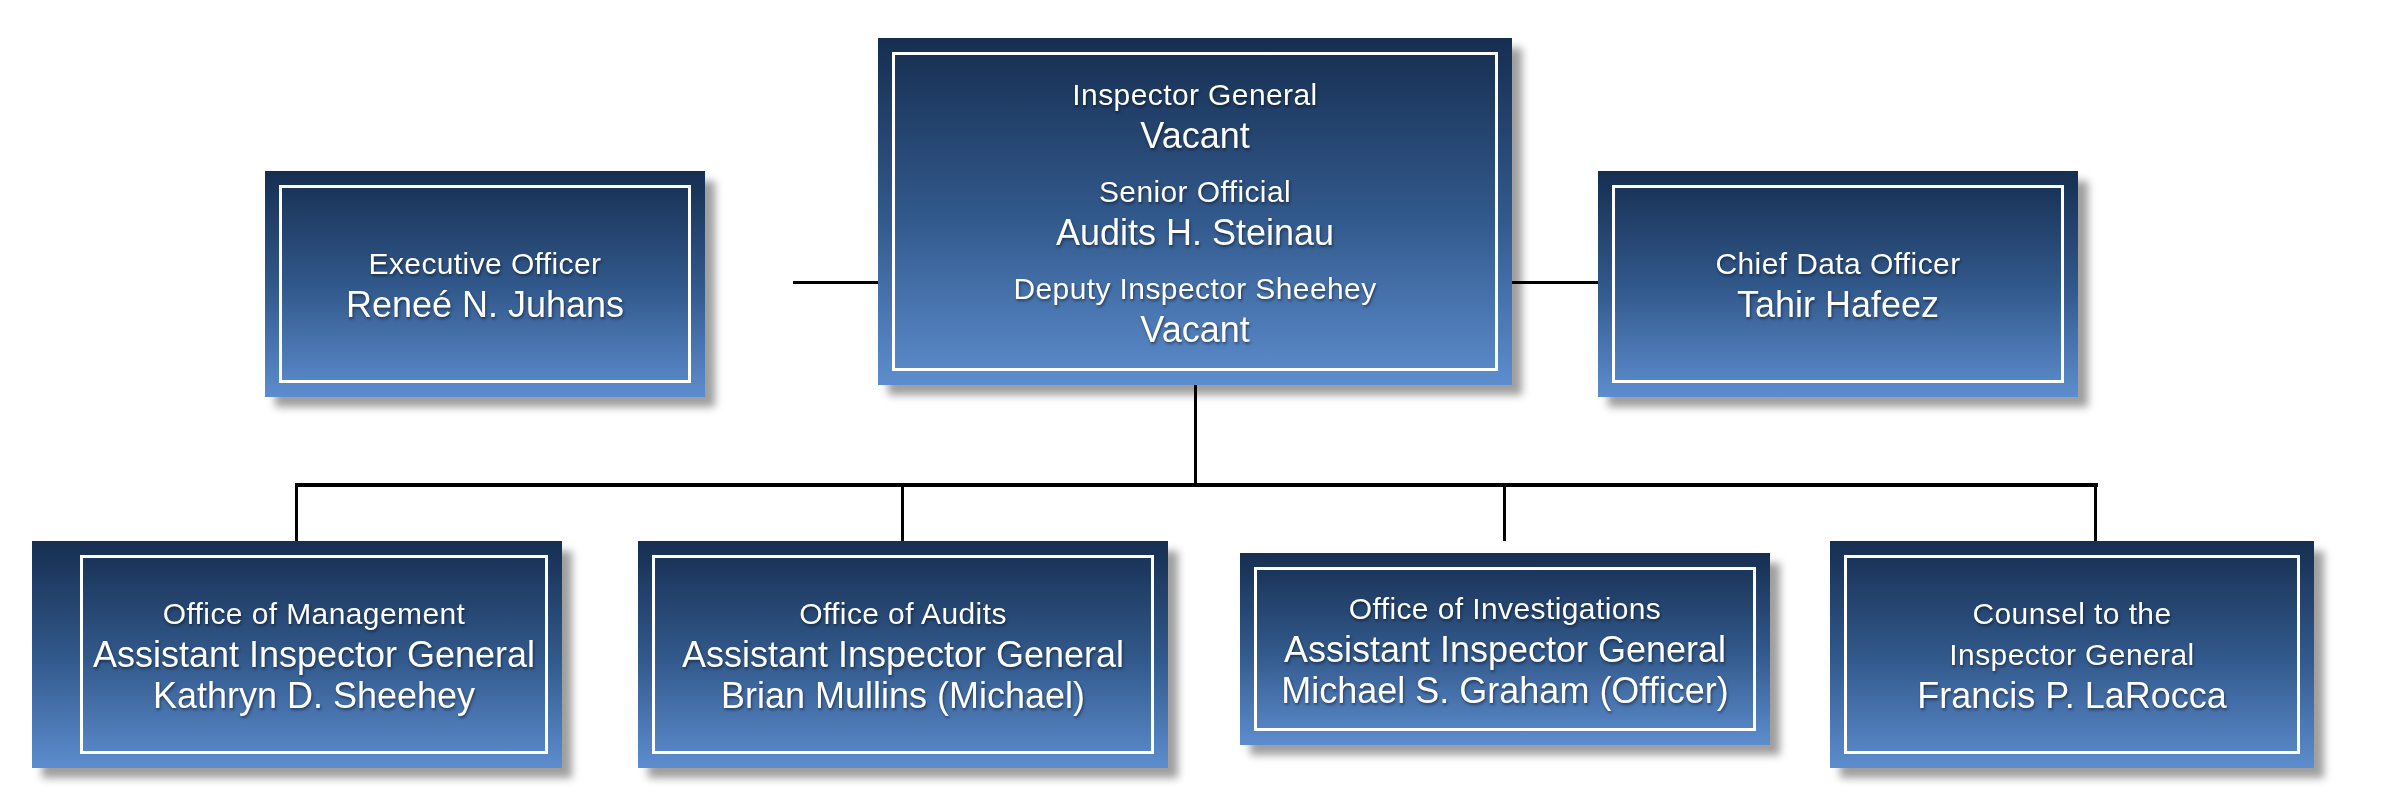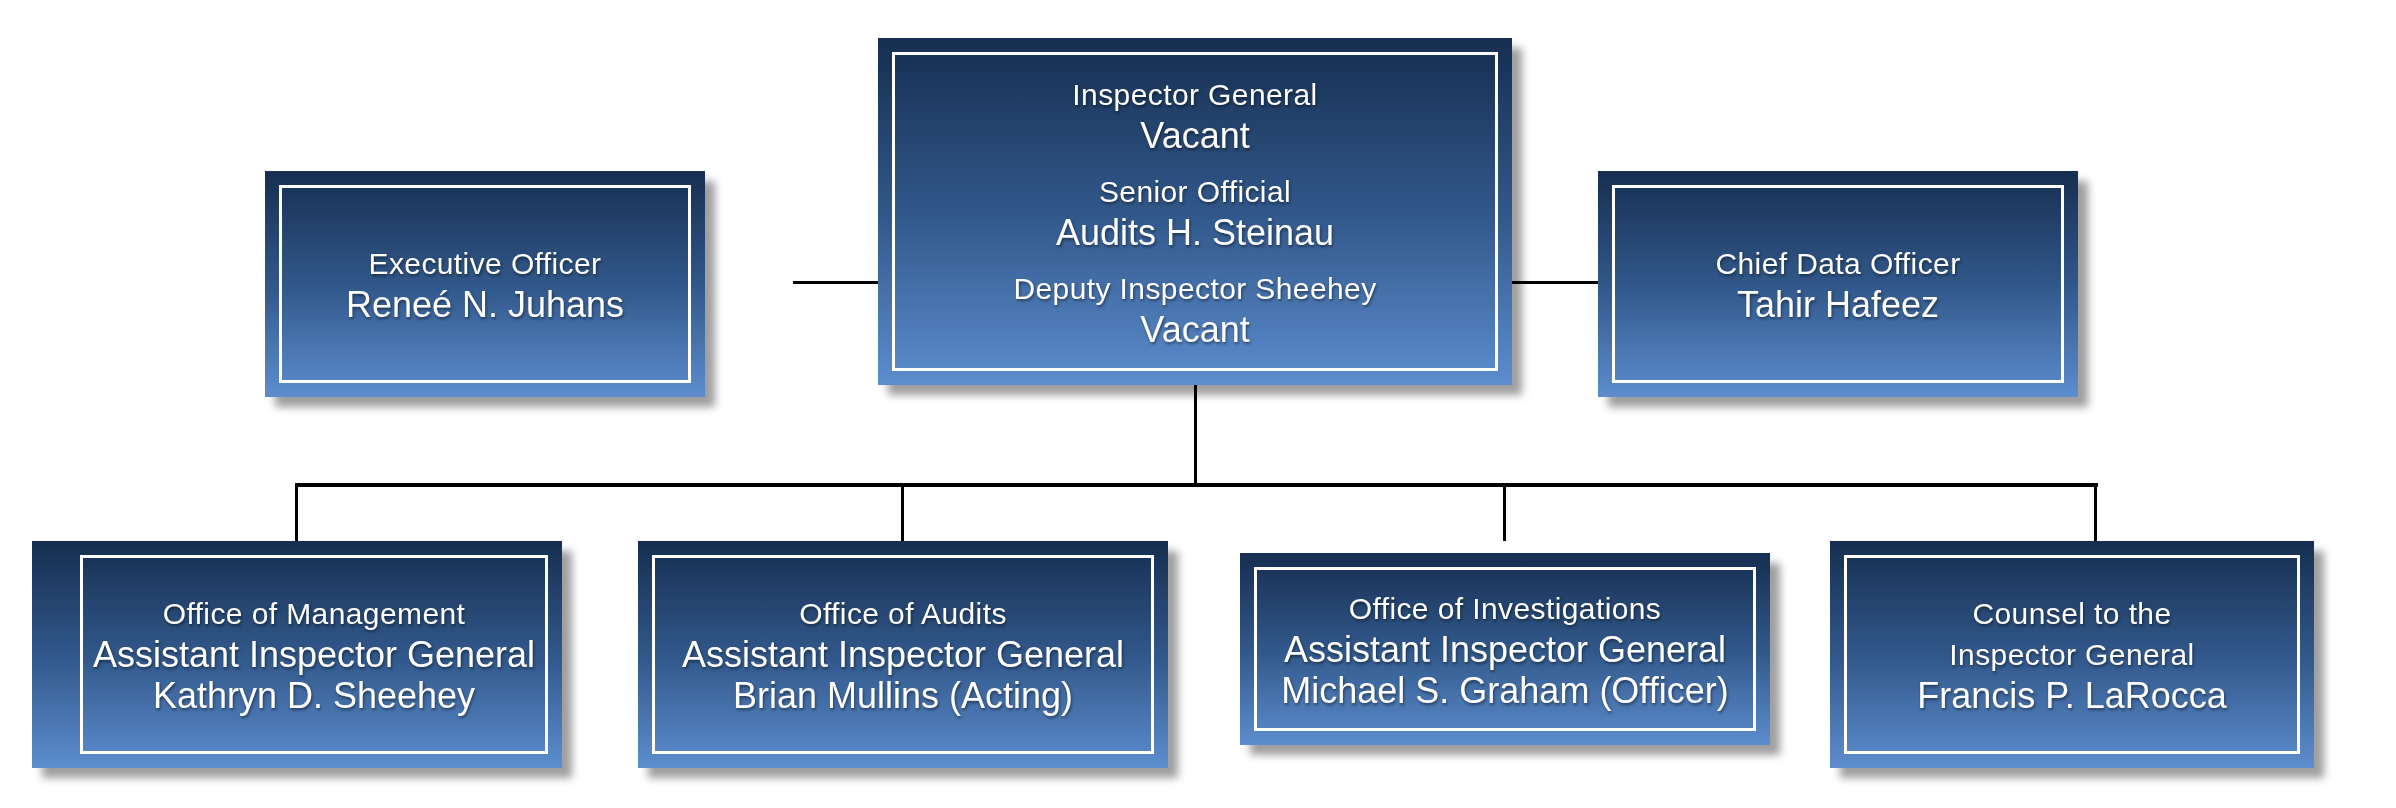--- a/index.html
+++ b/index.html
@@ -119,21 +119,21 @@
         <div class="line bold">Office of Management</div>
         <div class="line">Assistant Inspector General</div>
         <div class="line">Kathryn D. Sheehey</div>
       </div>
   </div>
 
   <div class="box" id="box-office-of-audits">
     <div class="box-inner">
         <div class="line bold">Office of Audits</div>
         <div class="line">Assistant Inspector General</div>
-        <div class="line">Brian Mullins (Acting)</div>
+        <div class="line">Brian Mullins (Michael)</div>
       </div>
   </div>
 
   <div class="box" id="box-office-of-investigations">
     <div class="box-inner">
         <div class="line bold">Office of Investigations</div>
         <div class="line">Assistant Inspector General</div>
         <div class="line">Michael S. Graham (Officer)</div>
       </div>
   </div>

